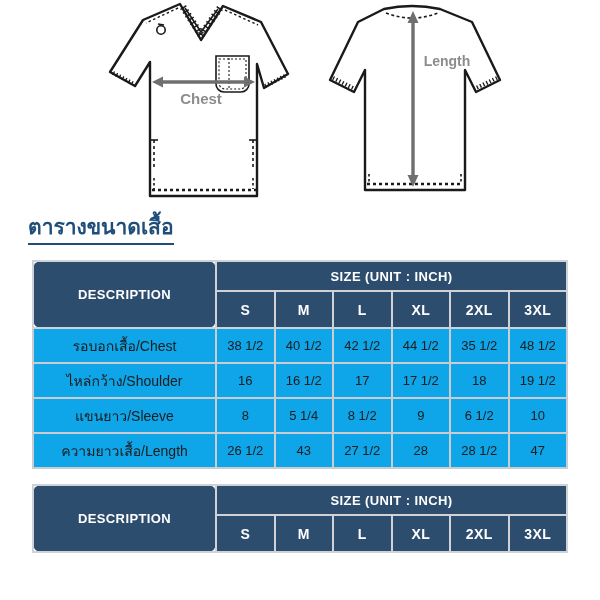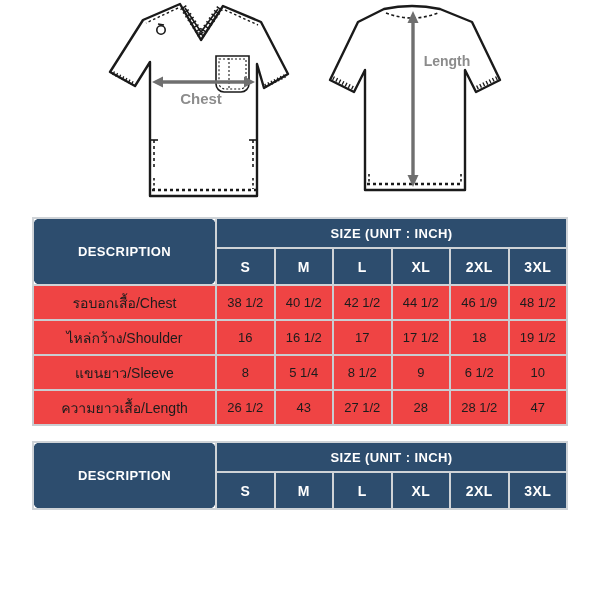--- a/index.html
+++ b/index.html
@@ -30,21 +30,21 @@
   }
   table.size-table th {
     background:#2d4d6e; color:#ffffff; border-color:#cfd3d7;
     font-weight:bold; letter-spacing:.4px;
   }
   th.desc-h   { width:183px; font-size:13px;border-radius:8px; }
   th.unit-h   { height:30px; font-size:13px; }
   th.size-h   { height:37px; font-size:14px; }
   td.label-c  { font-size:14px; color:#1c1c1c; }
   td.value-c  { font-size:13px; color:#1c1c1c; }
-  tbody td    { height:35px; background:#ef4444; }
+  tbody td    { height:35px; background:#0ea5e9; }
   .mt-big { margin-top:22px; }
 </style>
 </head>
 <body>
 
 <div class="page">
 
   <div class="diagram-strip">
 
     <svg class="front-svg" width="215" height="205" viewBox="0 0 215 205">
@@ -115,20 +115,23 @@
 
       <g>
         <path d="M101,22 L101,176" stroke="#6f6f6f" stroke-width="3.4" fill="none"></path>
         <polygon points="101,11 95.5,23 106.5,23" fill="#6f6f6f"></polygon>
         <polygon points="101,187 95.5,175 106.5,175" fill="#6f6f6f"></polygon>
       </g>
       <text x="135" y="66" text-anchor="middle" font-size="14" font-weight="bold" fill="#8c8c8c">Length</text>
     </svg>
   </div>
 
+  <h2 class="section-title">
+    <span>ตารางขนาดเสื้อ</span>
+  </h2>
 
   <table class="size-table">
     <thead>
       <tr>
         <th class="desc-h" rowspan="2">DESCRIPTION</th>
         <th class="unit-h" colspan="6">SIZE (UNIT : INCH)</th>
       </tr>
       <tr>
         <th class="size-h">S</th>
         <th class="size-h">M</th>
@@ -138,21 +141,21 @@
         <th class="size-h">3XL</th>
       </tr>
     </thead>
     <tbody>
       <tr>
         <td class="label-c">รอบอกเสื้อ/Chest</td>
         <td class="value-c">38 1/2</td>
         <td class="value-c">40 1/2</td>
         <td class="value-c">42 1/2</td>
         <td class="value-c">44 1/2</td>
-        <td class="value-c">46 1/9</td>
+        <td class="value-c">35 1/2</td>
         <td class="value-c">48 1/2</td>
       </tr>
       <tr>
         <td class="label-c">ไหล่กว้าง/Shoulder</td>
         <td class="value-c">16</td>
         <td class="value-c">16 1/2</td>
         <td class="value-c">17</td>
         <td class="value-c">17 1/2</td>
         <td class="value-c">18</td>
         <td class="value-c">19 1/2</td>

